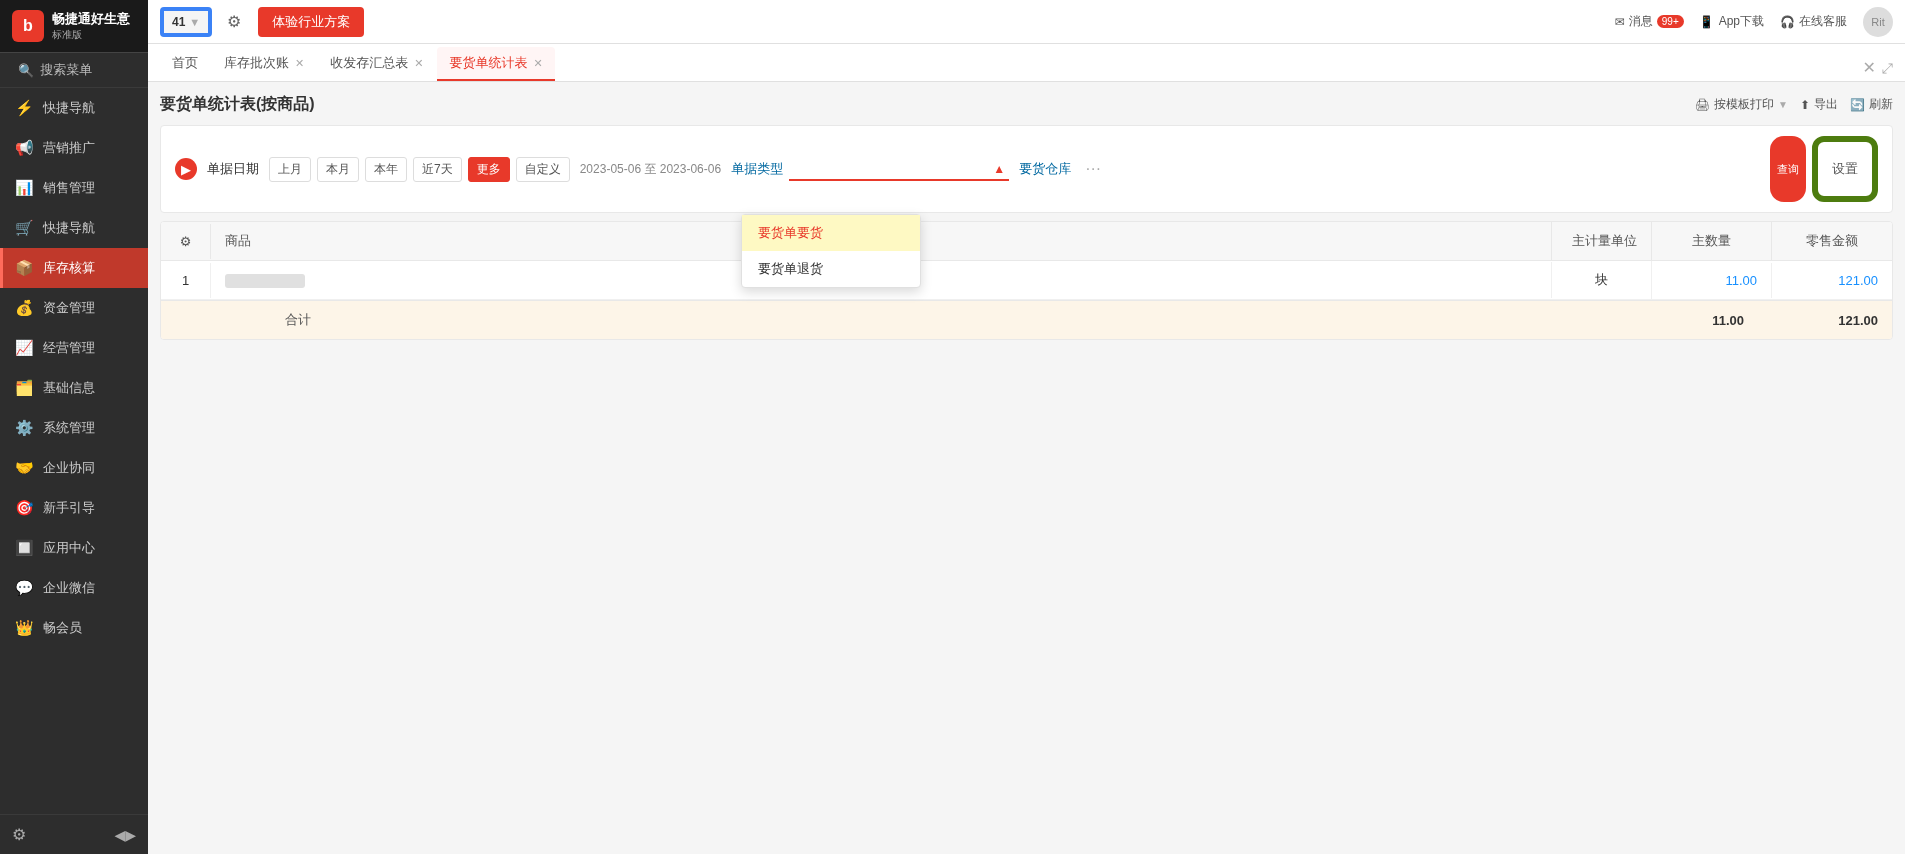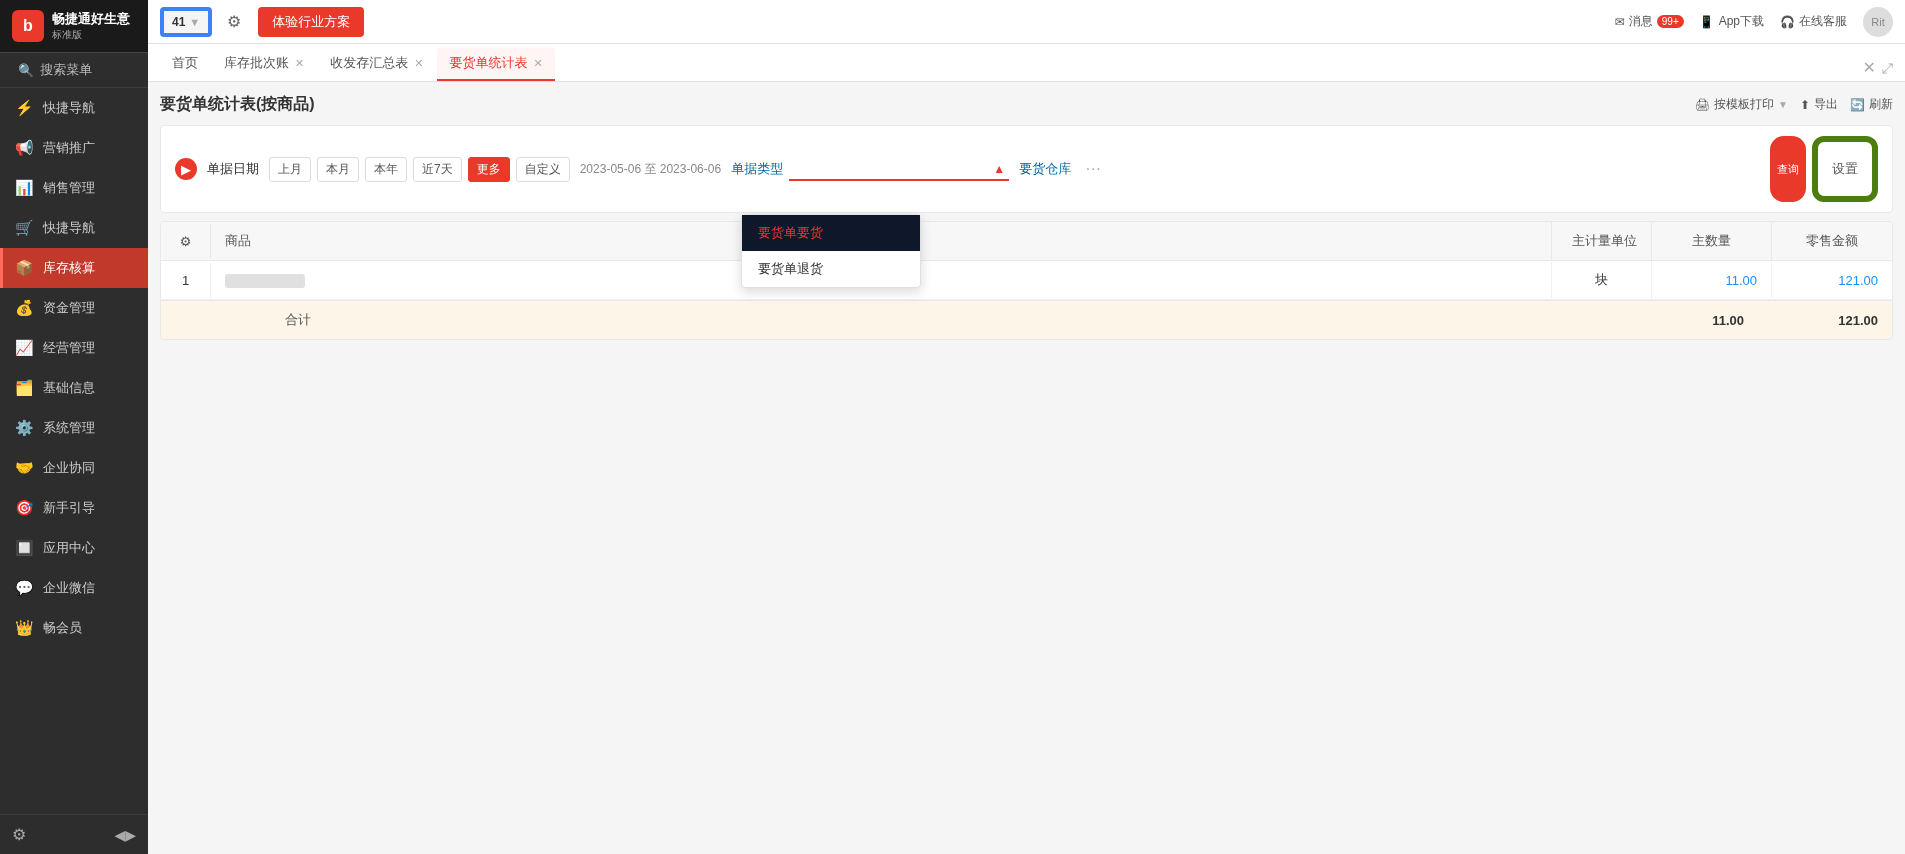--- a/index.html
+++ b/index.html
@@ -369,21 +369,21 @@
       box-shadow: 0 4px 12px rgba(0,0,0,0.15);
       z-index: 100;
       min-width: 180px;
     }
     .dropdown-item {
       padding: 9px 16px;
       font-size: 13px;
       color: #333;
       cursor: pointer;
     }
-    .dropdown-item.selected { background: #0f172a; color: #e8392a; }
+    .dropdown-item.selected { background: #fef9c3; color: #e8392a; }
 
     
     .table-wrapper {
       background: white;
       border-radius: 4px;
       border: 1px solid #e8e8e8;
       overflow: hidden;
     }
     .table-header {
       display: flex;

